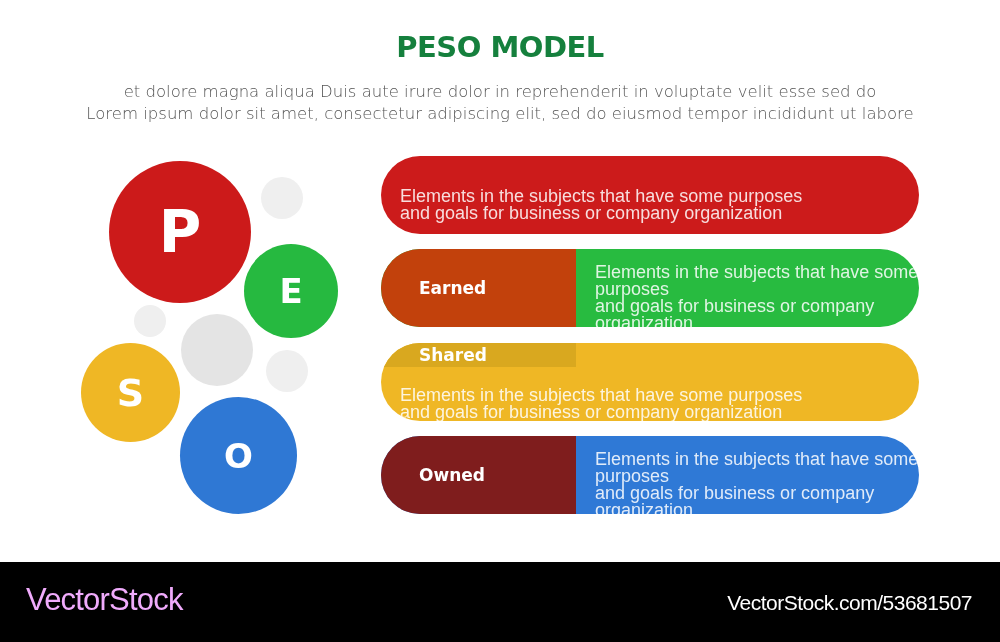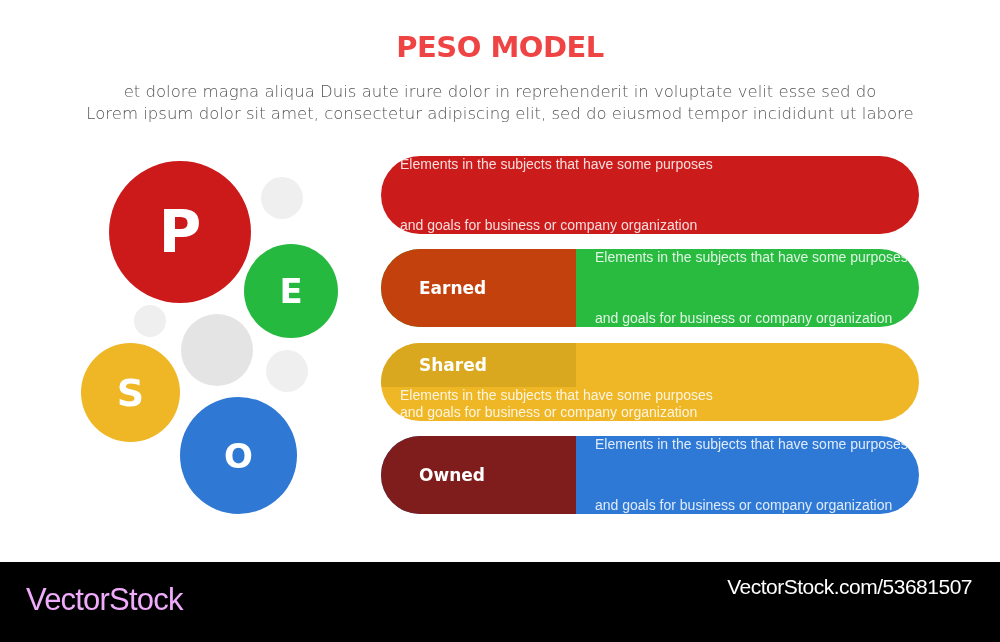--- a/index.html
+++ b/index.html
@@ -1,27 +1,27 @@
 <!DOCTYPE html>
 <html><head>
 <meta charset="utf-8">
 <style>
   html, body { margin:0; padding:0; }
   body { width:1000px; height:642px; background:#ffffff; position:relative; overflow:hidden; font-family:"DejaVu Sans", sans-serif; }
-  .title { position:absolute; top:30px; left:0; width:1000px; text-align:center; font-size:29px; font-weight:bold; color:#ef4444; letter-spacing:-0.5px; }
+  .title { position:absolute; top:30px; left:0; width:1000px; text-align:center; font-size:29px; font-weight:bold; color:#15803d; letter-spacing:-0.5px; }
   .subtitle { position:absolute; top:81px; left:0; width:1000px; text-align:center; font-size:16.5px; line-height:22px; color:#555; font-weight:300; }
   .subtitle span { display:block; }
   .circle { position:absolute; border-radius:50%; display:flex; align-items:center; justify-content:center; color:#fff; font-weight:bold; }
   .gray { position:absolute; border-radius:50%; }
   .row { position:absolute; left:381px; width:538px; height:78px; border-radius:39px; overflow:hidden; display:flex; }
   .row .lab { width:195px; height:100%; display:flex; align-items:center; padding-left:38px; box-sizing:border-box; color:#fff; font-weight:bold; font-size:17px; }
-  .row .desc { flex:1; display:flex; flex-direction:column; justify-content:space-between; padding-left:19px; color:rgba(255,255,255,0.85); font-size:14px; line-height:17px; font-family:"Liberation Sans", sans-serif; }
+  .row .desc { flex:1; display:flex; flex-direction:column; justify-content:center; padding-left:19px; color:rgba(255,255,255,0.85); font-size:18px; line-height:17px; font-family:"Liberation Sans", sans-serif;margin-top:20px; }
   .footer { position:absolute; left:0; top:562px; width:1000px; height:80px; background:#000; }
   .footer .brand { position:absolute; left:26px; top:20px; color:#f0abfc; font-size:31px; font-family:"Liberation Sans", sans-serif; letter-spacing:-0.8px; }
-  .footer .url { position:absolute; right:28px; top:13px; color:#fff; font-size:21px; font-family:"Liberation Sans", sans-serif; letter-spacing:-0.5px; }
+  .footer .url { position:absolute; right:28px; top:29px; color:#fff; font-size:21px; font-family:"Liberation Sans", sans-serif; letter-spacing:-0.5px; }
 </style>
 </head>
 <body>
 
 <div class="title">PESO MODEL</div>
 <div class="subtitle">
   <span>et dolore magna aliqua Duis aute irure dolor in reprehenderit in voluptate velit esse sed do</span>
   <span>Lorem ipsum dolor sit amet, consectetur adipiscing elit, sed do eiusmod tempor incididunt ut labore</span>
 </div>
 

